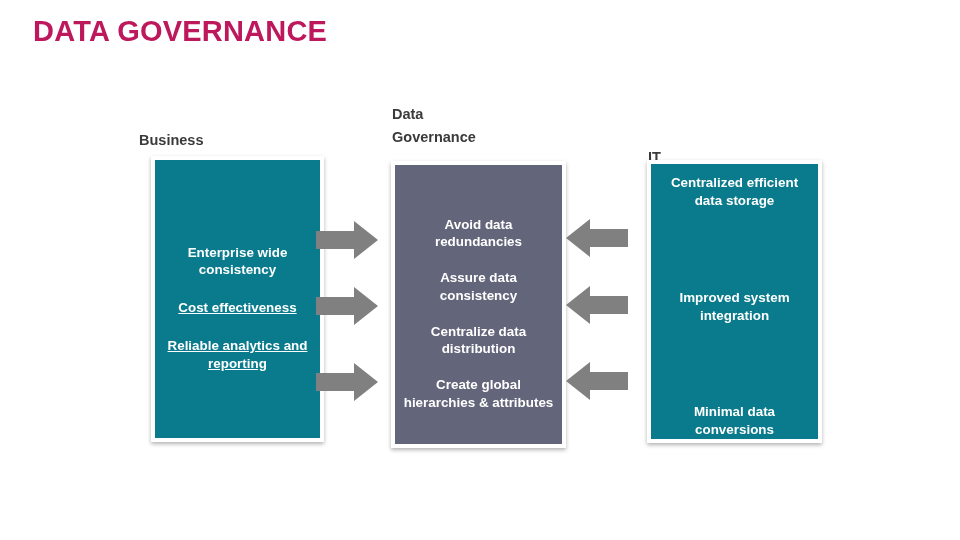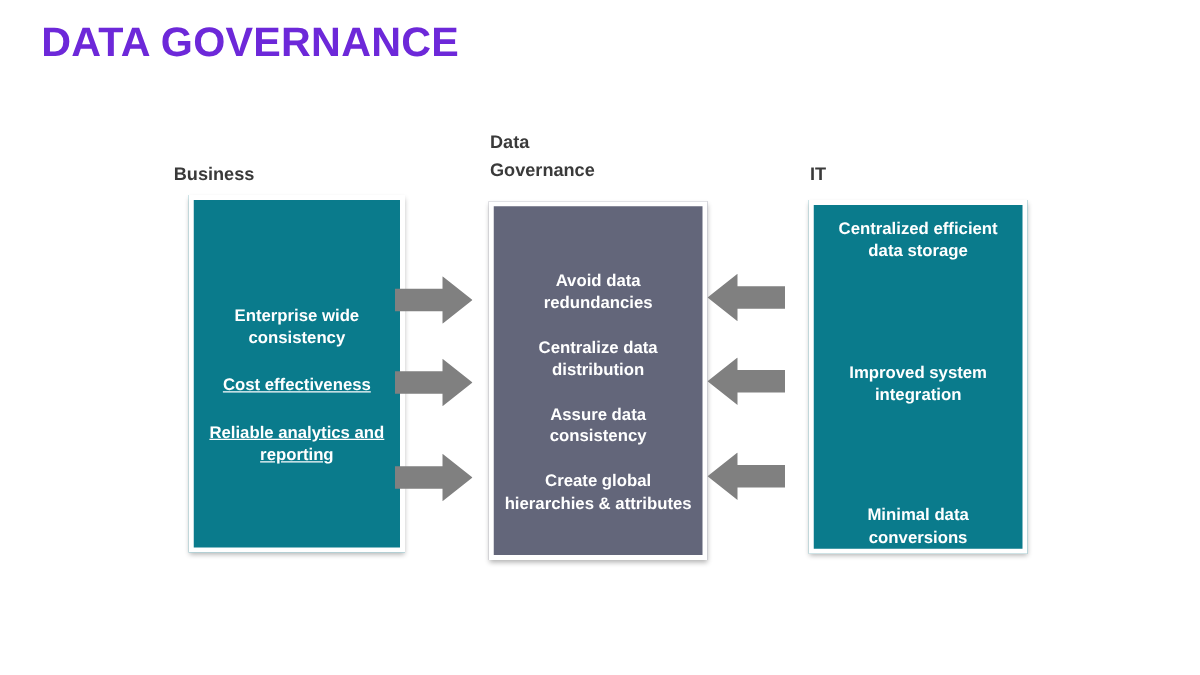--- a/index.html
+++ b/index.html
@@ -19,40 +19,40 @@
     position: absolute;
     inset: 0;
     background: #ffffff;
   }
 
   
   .slide-title {
     position: absolute;
     left: 33px;
     top: 16px;
-    font-size: 33px;
+    font-size: 29px;
     font-weight: bold;
-    color: #6d28d9;
+    color: #be185d;
     letter-spacing: 0.2px;
     line-height: 1.1;
     white-space: nowrap;
   }
 
   
   .col-header {
     position: absolute;
     text-align: left;
     font-size: 14.5px;
     font-weight: bold;
     color: #3a3a3a;
     line-height: 1.62;
   }
   .col-header.business { left: 139px; top: 129px; width: 170px; }
   .col-header.center   { left: 392px; top: 103px; width: 172px; }
-  .col-header.it       { left: 648px; top: 129px; width: 172px; }
+  .col-header.it       { left: 648px; top: 146px; width: 172px; }
 
   
   .panel {
     position: absolute;
     box-sizing: border-box;
     border: 4px solid #ffffff;
     box-shadow: 0 2px 4px rgba(0,0,0,0.30);
     display: flex;
     flex-direction: column;
     justify-content: center;
@@ -141,22 +141,22 @@
     <div class="panel-inner">
       <div class="panel-line">Enterprise wide consistency</div>
       <div class="panel-line">Cost effectiveness</div>
       <div class="panel-line">Reliable analytics and reporting</div>
     </div>
   </div>
 
   <div class="panel center">
     <div class="panel-inner">
       <div class="panel-line">Avoid data redundancies</div>
+      <div class="panel-line">Assure data consistency</div>
       <div class="panel-line">Centralize data distribution</div>
-      <div class="panel-line">Assure data consistency</div>
       <div class="panel-line">Create global hierarchies &amp; attributes</div>
     </div>
   </div>
 
   <div class="panel it">
     <div class="panel-inner">
       <div class="panel-line">Centralized efficient data storage</div>
       <div class="panel-line">Improved system integration</div>
       <div class="panel-line">Minimal data conversions</div>
     </div>

